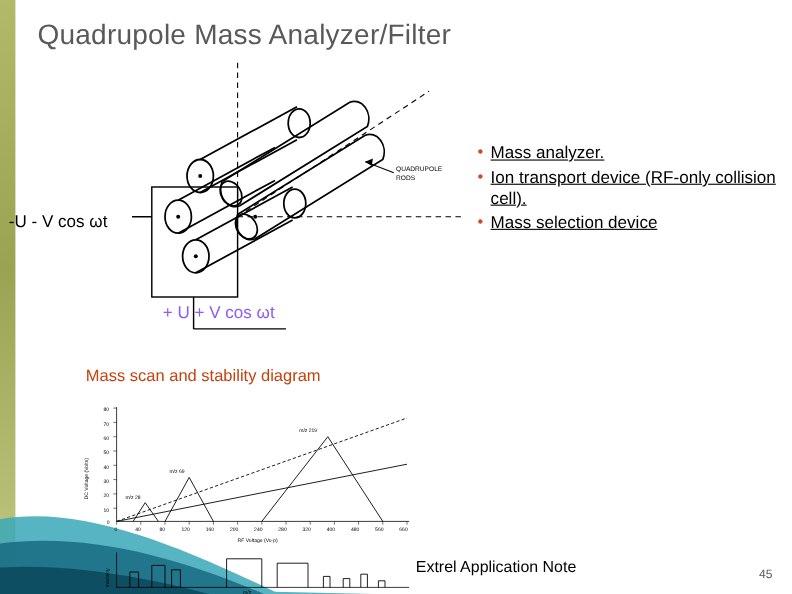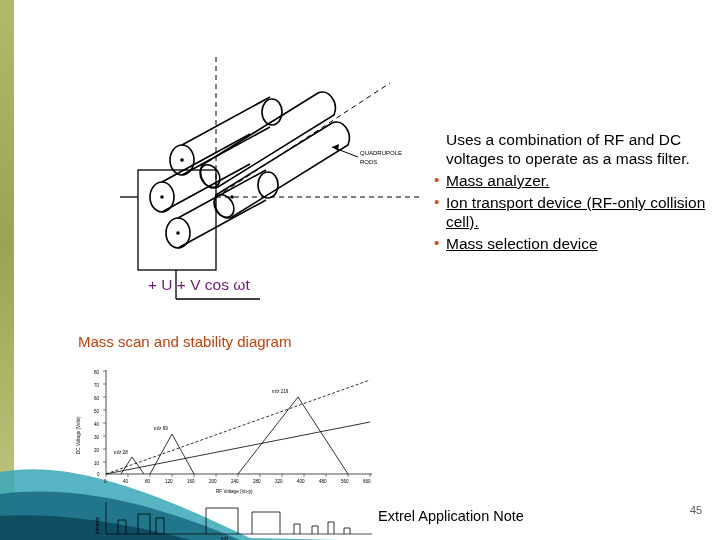--- a/index.html
+++ b/index.html
@@ -102,21 +102,21 @@
     top: 193px;
     font-size: 15.5px;
     color: #000;
     white-space: nowrap;
   }
   .label-plus {
     position: absolute;
     left: 148px;
     top: 276px;
     font-size: 15.5px;
-    color: #701a75;
+    color: #8b5cf6;
     white-space: nowrap;
   }
 
   .scan-title {
     position: absolute;
     left: 78px;
     top: 333px;
     font-size: 15px;
     color: #c2410c;
     white-space: nowrap;
@@ -135,21 +135,21 @@
     position: absolute;
     left: 378px;
     top: 508px;
     font-size: 14.5px;
     color: #000;
     line-height: 17px;
   }
   .page-num {
     position: absolute;
     left: 690px;
-    top: 504px;
+    top: 516px;
     font-size: 11px;
     color: #595959;
   }
   .tiny2 { font-size: 4.6px; fill:#000; font-family:"Liberation Sans", sans-serif;}
   .tiny3 { font-size: 6px; fill:#000; font-family:"Liberation Sans", sans-serif;}
 </style>
 </head>
 <body>
 
 <div class="slide">
@@ -157,20 +157,21 @@
   <div class="left-bar"></div>
 
   <div class="swoosh">
     <svg width="340" height="120" viewBox="0 0 340 120">
       <path d="M0,52 C70,40 150,70 250,118 L340,120 L0,120 Z" fill="#3aa8b8" opacity="0.85"></path>
       <path d="M0,74 C80,64 160,86 240,120 L0,120 Z" fill="#1d6f85" opacity="0.9"></path>
       <path d="M0,96 C60,92 130,104 190,120 L0,120 Z" fill="#0d4c60" opacity="0.95"></path>
     </svg>
   </div>
 
+  <div class="title">Quadrupole Mass Analyzer/Filter</div>
 
   <div class="quad-fig">
     <svg width="310" height="250" viewBox="0 0 310 250">
 
       <line x1="96" y1="2" x2="96" y2="130" stroke="#000" stroke-width="1" stroke-dasharray="5,4"></line>
 
       <line x1="96" y1="142" x2="300" y2="142" stroke="#000" stroke-width="1" stroke-dasharray="5,4"></line>
 
       <line x1="96" y1="142" x2="270" y2="28" stroke="#000" stroke-width="1" stroke-dasharray="5,4"></line>
 
@@ -214,26 +215,28 @@
       <line x1="56" y1="215" x2="56" y2="244" stroke="#000" stroke-width="1.3"></line>
       <line x1="56" y1="244" x2="140" y2="244" stroke="#000" stroke-width="1.3"></line>
 
       <line x1="238" y1="102" x2="212" y2="92" stroke="#000" stroke-width="1"></line>
       <polygon points="212,92 219,89 218,96" fill="#000"></polygon>
       <text class="tiny3" x="240" y="100">QUADRUPOLE</text>
       <text class="tiny3" x="240" y="109">RODS</text>
     </svg>
   </div>
 
+  <div class="label-minus">
+    <span>-U - V cos ωt</span>
+  </div>
   <div class="label-plus">
     <span>+ U + V cos ωt</span>
   </div>
 
   <div class="bullets">
-    <p class="lead">Uses a combination of RF and DC voltages to operate as a mass filter.</p>
     <ul>
       <li>Mass analyzer.</li>
       <li>Ion transport device (RF-only collision cell).</li>
       <li>Mass selection device</li>
     </ul>
   </div>
 
   <div class="scan-title">Mass scan and stability diagram</div>
 
   <div class="stab">

